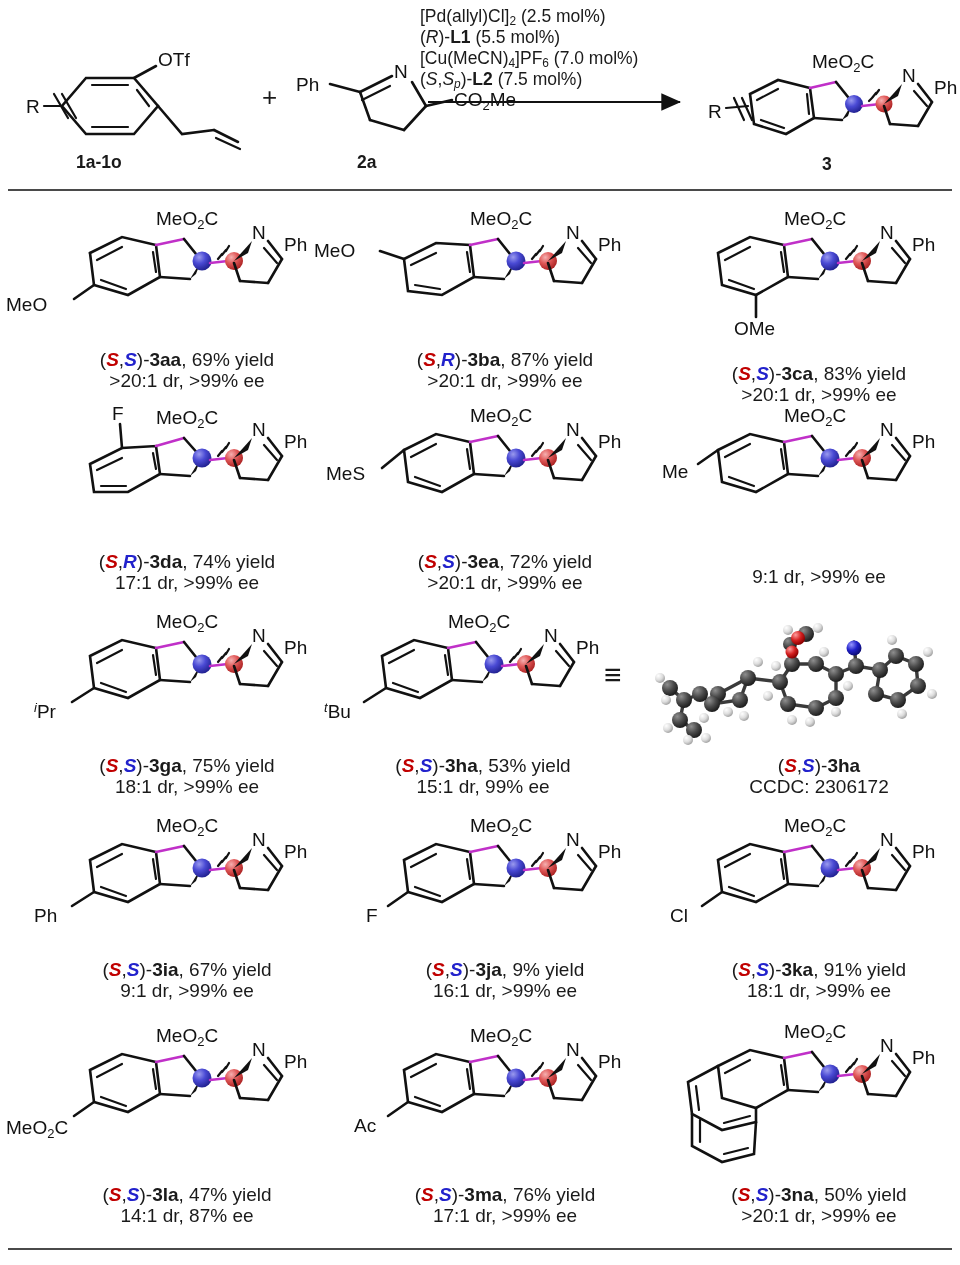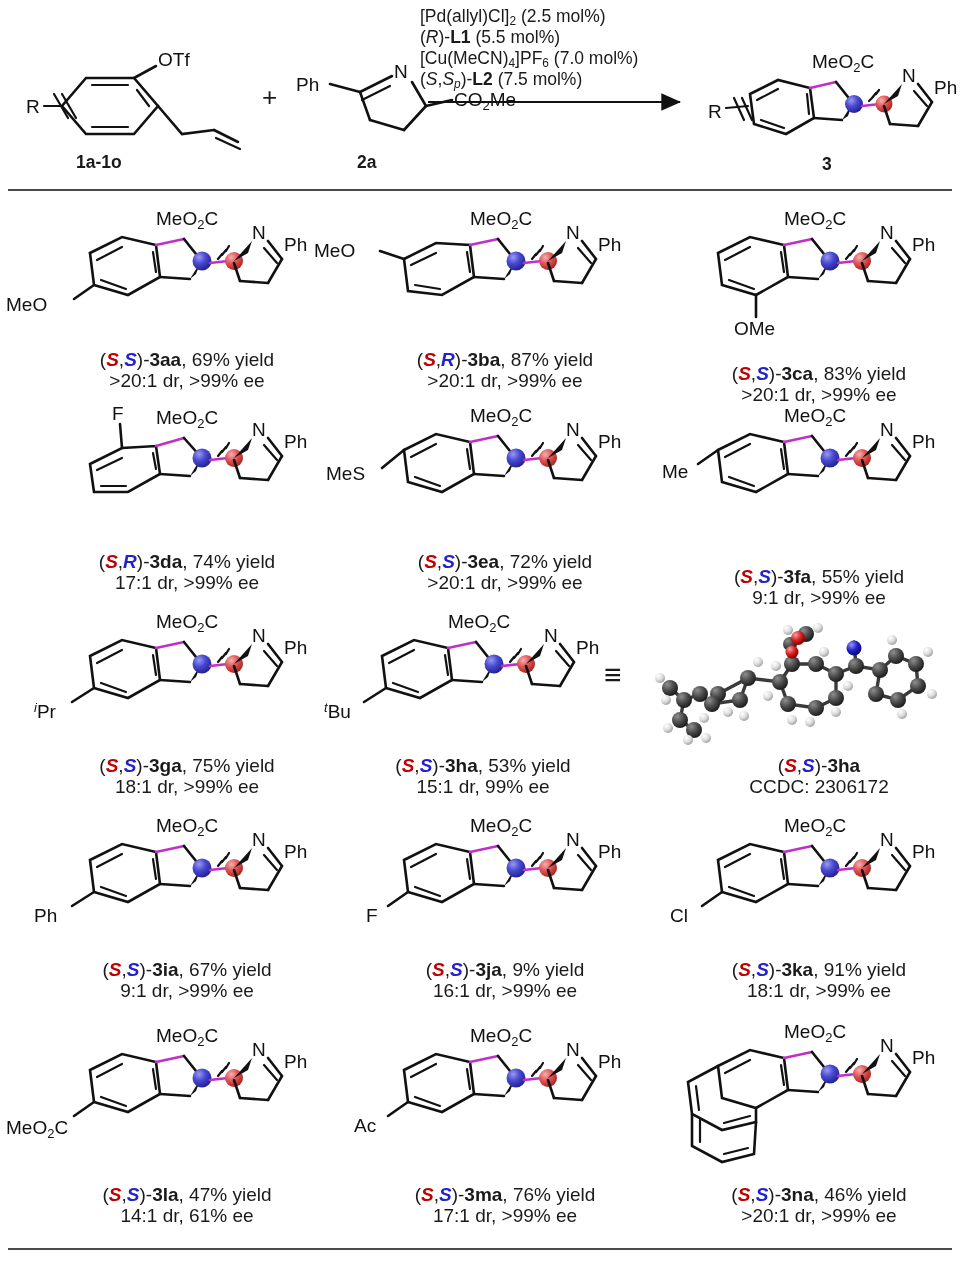--- a/index.html
+++ b/index.html
@@ -340,21 +340,20 @@
       <path class="thin" d="M226,33 L239,48"></path>
       <path class="bond" d="M244,44 L230,68"></path>
       <path class="bond" d="M230,68 L202,66"></path>
       <path class="bond" d="M202,66 L196,48"></path>
       <text class="atomtxt" x="246" y="36">Ph</text>
       <path class="bond" d="M52,38 L32,52"></path>
       <text class="atomtxt" x="-4" y="66">Me</text>
     </g>
   </svg>
   <div class="cap" style="left:694px;top:566px;width:250px">
-    <div class="l1"><span>(</span><span class="R">S</span><span>,</span><span class="S">S</span><span>)-</span><b>3fa</b><span>, </span><span>55% yield</span></div>
     <div class="l2">9:1 dr, &gt;99% ee</div>
   </div>
 
   <svg style="position:absolute;left:38px;top:618px" width="280" height="128" viewBox="0 0 280 128">
     <g>
       <path class="bond" d="M52,38 L84,22 L118,30 L122,62 L90,80 L56,70 Z"></path>
       <path class="thin" d="M59,45 L84,32"></path>
       <path class="thin" d="M63,65 L88,74"></path>
       <path class="thin" d="M115,37 L118,57"></path>
       <path class="mbond" d="M118,30 L146,24"></path>
@@ -630,21 +629,21 @@
       <path class="bond" d="M244,44 L230,68"></path>
       <path class="bond" d="M230,68 L202,66"></path>
       <path class="bond" d="M202,66 L196,48"></path>
       <text class="atomtxt" x="246" y="36">Ph</text>
       <path class="bond" d="M56,70 L36,84"></path>
       <text class="atomtxt" x="-32" y="102">MeO<tspan font-size="13" dy="4">2</tspan><tspan dy="-4">C</tspan></text>
     </g>
   </svg>
   <div class="cap" style="left:62px;top:1184px;width:250px">
     <div class="l1"><span>(</span><span class="R">S</span><span>,</span><span class="S">S</span><span>)-</span><b>3la</b><span>, </span><span>47% yield</span></div>
-    <div class="l2">14:1 dr, 61% ee</div>
+    <div class="l2">14:1 dr, 87% ee</div>
   </div>
 
   <svg style="position:absolute;left:352px;top:1032px" width="280" height="140" viewBox="0 0 280 140">
     <g>
       <path class="bond" d="M52,38 L84,22 L118,30 L122,62 L90,80 L56,70 Z"></path>
       <path class="thin" d="M59,45 L84,32"></path>
       <path class="thin" d="M63,65 L88,74"></path>
       <path class="thin" d="M115,37 L118,57"></path>
       <path class="mbond" d="M118,30 L146,24"></path>
       <path class="bond" d="M146,24 L162,44"></path>
@@ -698,19 +697,19 @@
       <text class="atomtxt" x="214" y="24">N</text>
       <path class="bond" d="M230,26 L244,44"></path>
       <path class="thin" d="M226,33 L239,48"></path>
       <path class="bond" d="M244,44 L230,68"></path>
       <path class="bond" d="M230,68 L202,66"></path>
       <path class="bond" d="M202,66 L196,48"></path>
       <text class="atomtxt" x="246" y="36">Ph</text>
     </g>
   </svg>
   <div class="cap" style="left:694px;top:1184px;width:250px">
-    <div class="l1"><span>(</span><span class="R">S</span><span>,</span><span class="S">S</span><span>)-</span><b>3na</b><span>, </span><span>46% yield</span></div>
+    <div class="l1"><span>(</span><span class="R">S</span><span>,</span><span class="S">S</span><span>)-</span><b>3na</b><span>, </span><span>50% yield</span></div>
     <div class="l2">&gt;20:1 dr, &gt;99% ee</div>
   </div>
 
   <div class="rule" style="top:1248px"></div>
 
 </div>
 
 </body></html>

